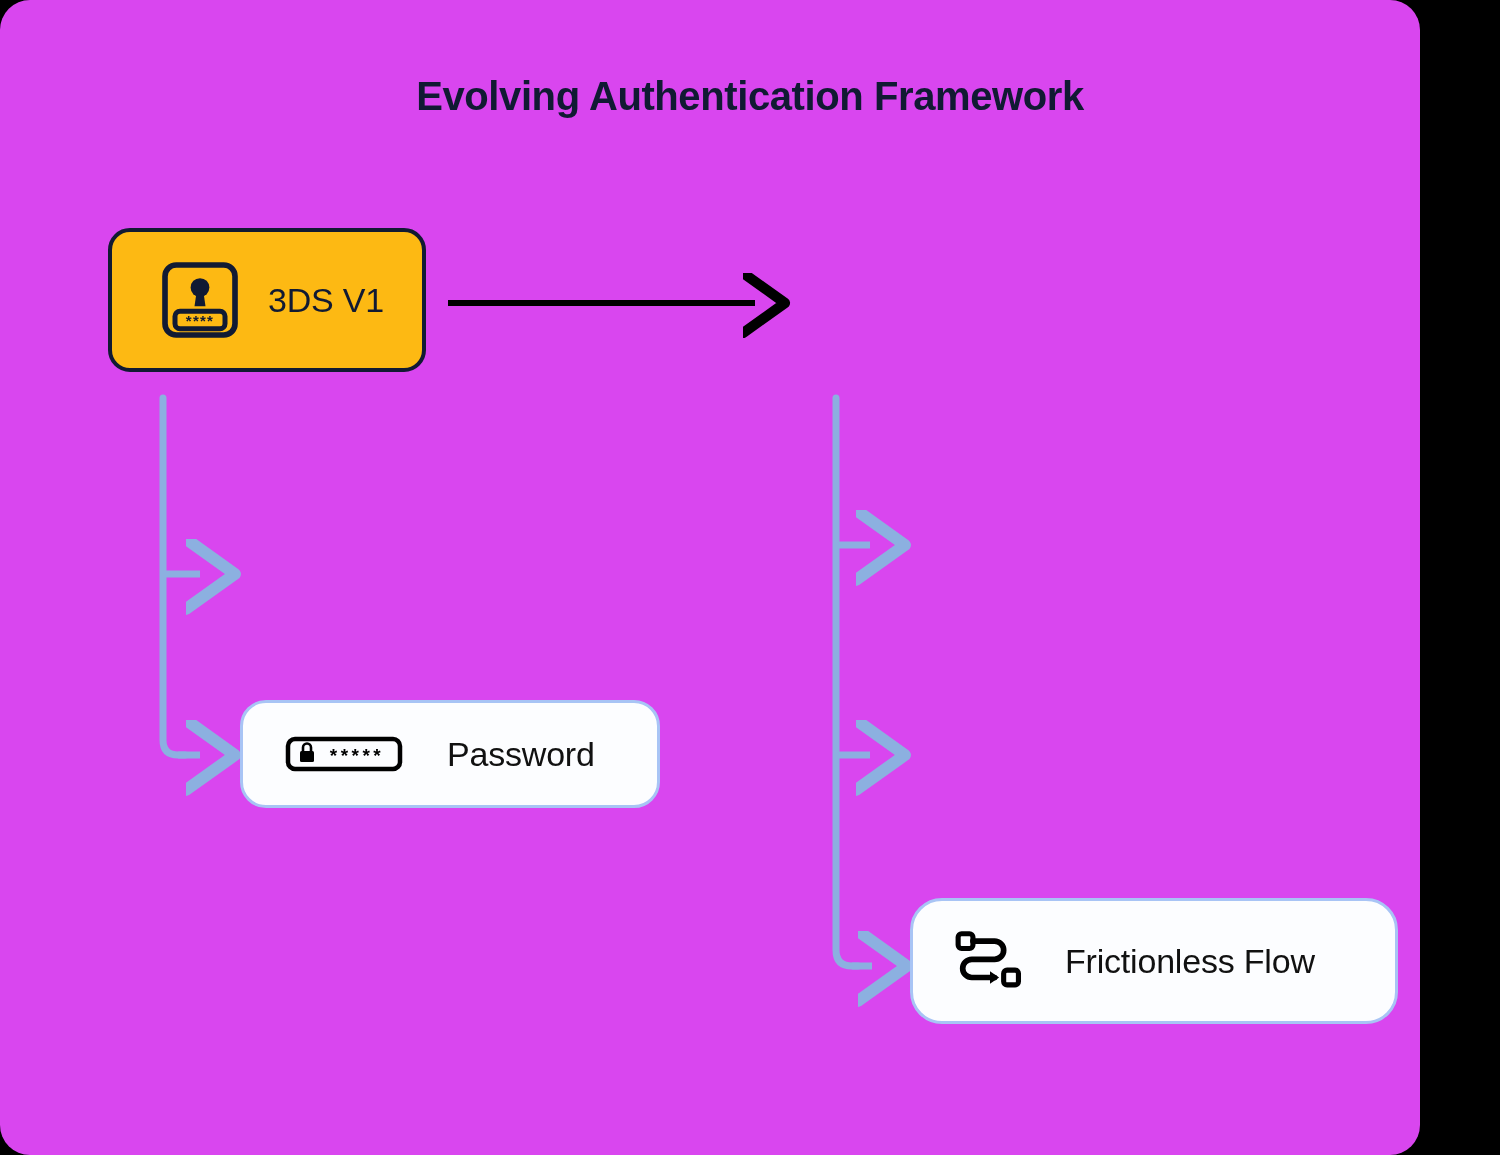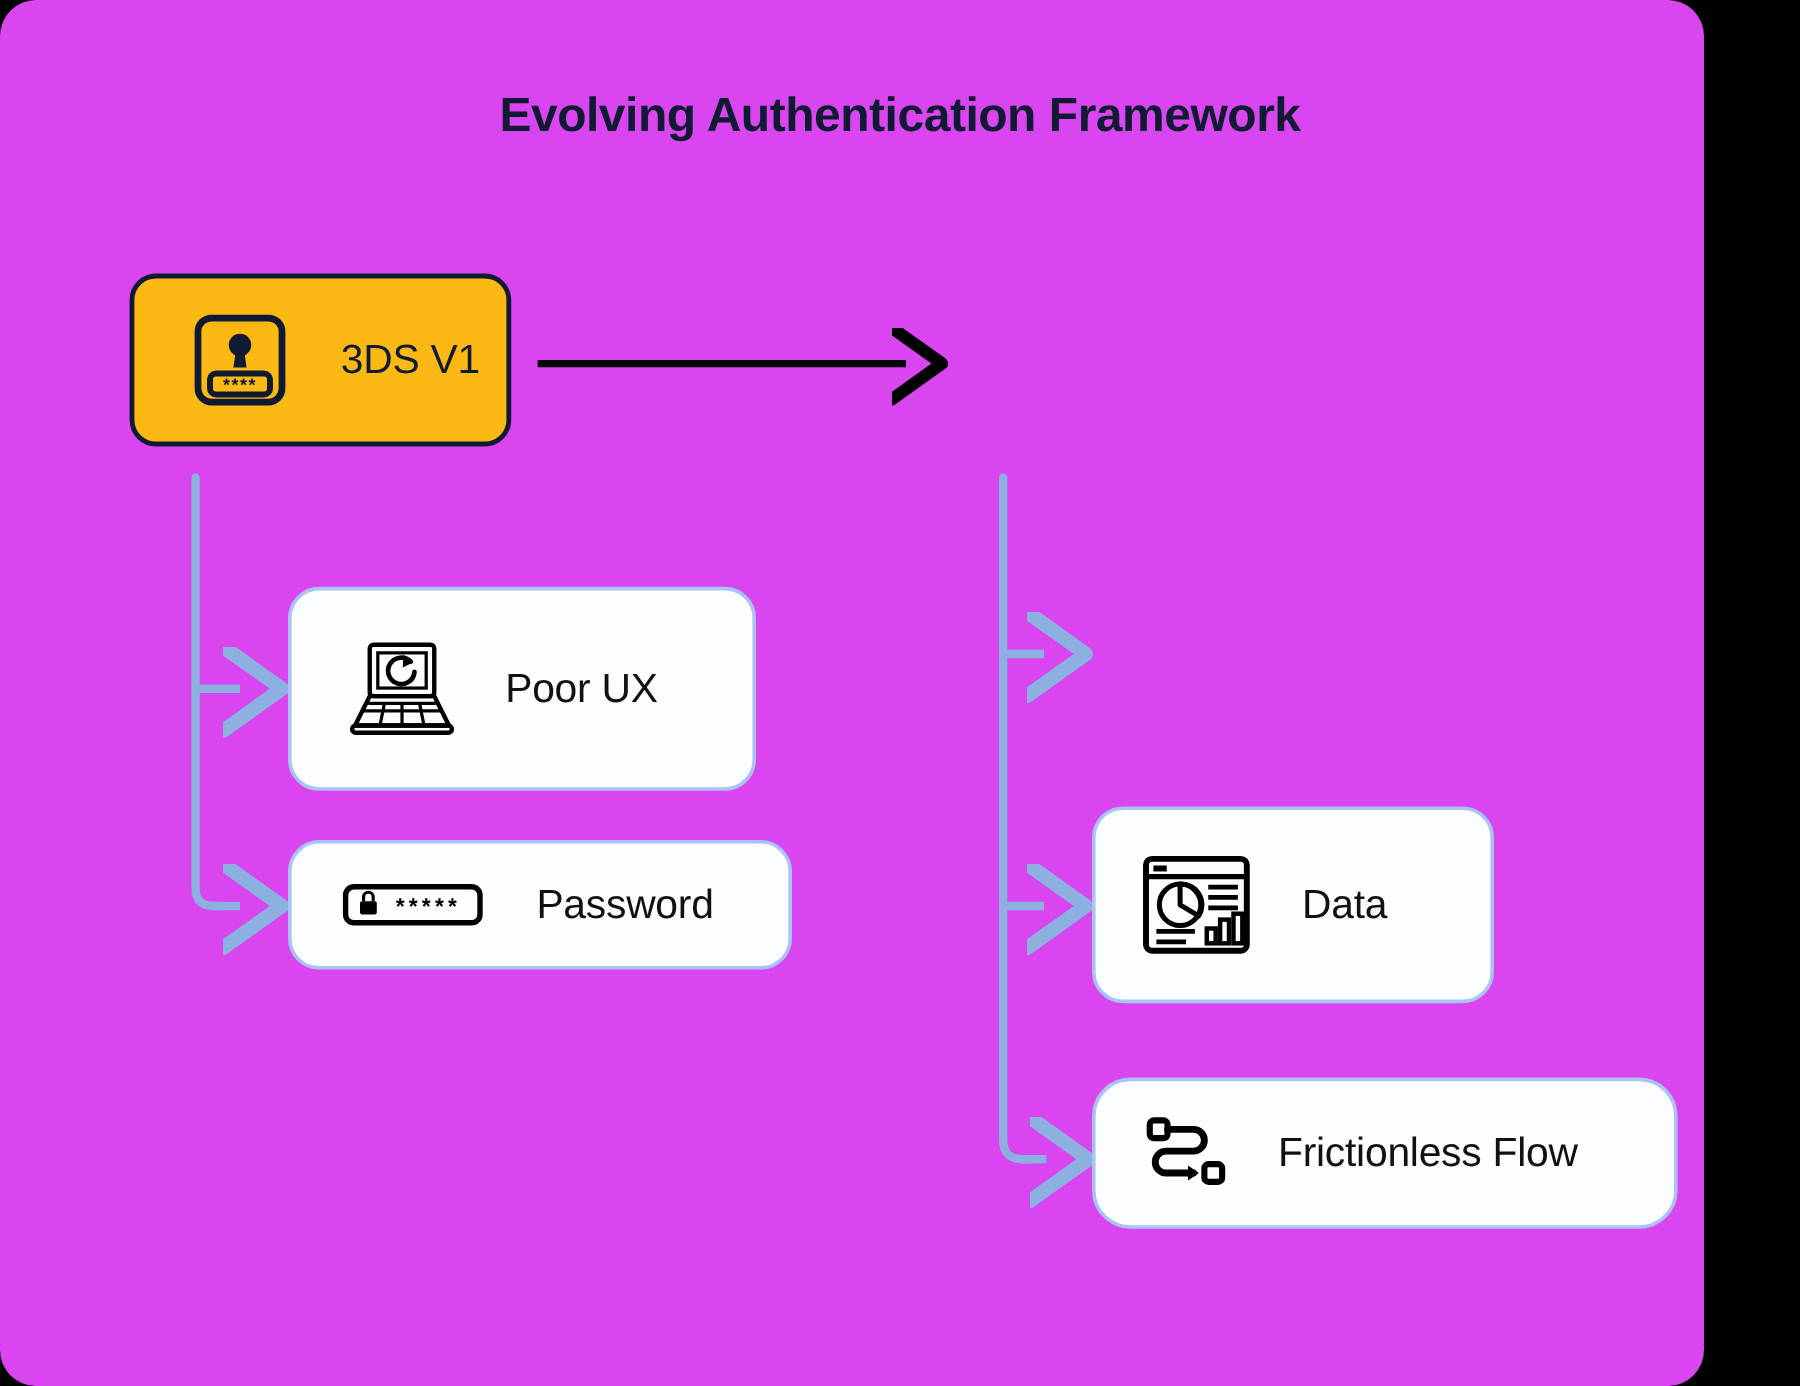--- a/index.html
+++ b/index.html
@@ -70,21 +70,21 @@
     white-space: nowrap;
   }
 
   #node-3ds-v1 {
     left: 108px;
     top: 228px;
     width: 318px;
     height: 144px;
     padding-left: 48px;
   }
-  #node-3ds-v1 .node-label { margin-left: 44px; }
+  #node-3ds-v1 .node-label { margin-left: 28px; }
 
   #node-3ds-2 {
     left: 795px;
     top: 228px;
     width: 262px;
     height: 144px;
     padding-left: 36px;
   }
   #node-3ds-2 .node-label { margin-left: 24px; }
 
@@ -167,78 +167,35 @@
         <circle cx="32" cy="22" r="7.5" fill="#111a33"></circle>
         <path d="M29.2,26 L27.6,37 L36.4,37 L34.8,26 Z" fill="#111a33"></path>
         <rect x="12" y="41" width="40" height="14" rx="4" ry="4" fill="none" stroke="#111a33" stroke-width="4"></rect>
         <text x="32" y="52.5" font-family="'Liberation Sans', sans-serif" font-size="12" font-weight="bold" fill="#111a33" text-anchor="middle" letter-spacing="1">****</text>
       </svg>
     </span>
     <span class="node-label">3DS V1</span>
   </div>
 
 
-  <div id="card-poor-ux" class="card">
-    <span class="card-icon">
-      <svg width="88" height="88" viewBox="0 0 72 66">
-
-        <rect x="14" y="3" width="44" height="35" rx="2.5" ry="2.5" fill="none" stroke="#000000" stroke-width="3"></rect>
-        <rect x="19.5" y="8.5" width="33" height="24" fill="none" stroke="#000000" stroke-width="2.2"></rect>
-
-        <path d="M42,14.5 A9,9 0 1 0 44.5,21.5" fill="none" stroke="#000000" stroke-width="3.2" stroke-linecap="round"></path>
-        <path d="M37,10 L43.5,15 L36.5,18.5 Z" fill="#000000"></path>
-
-        <path d="M14,38 L4,58 L68,58 L58,38 Z" fill="none" stroke="#000000" stroke-width="3" stroke-linejoin="round"></path>
-        <line x1="10" y1="48" x2="62" y2="48" stroke="#000000" stroke-width="2.2"></line>
-        <line x1="13" y1="43" x2="59" y2="43" stroke="#000000" stroke-width="2.2"></line>
-        <line x1="24" y1="43" x2="21" y2="58" stroke="#000000" stroke-width="2.2"></line>
-        <line x1="36" y1="43" x2="36" y2="58" stroke="#000000" stroke-width="2.2"></line>
-        <line x1="48" y1="43" x2="51" y2="58" stroke="#000000" stroke-width="2.2"></line>
-        <rect x="2" y="58" width="68" height="5" rx="2.5" ry="2.5" fill="none" stroke="#000000" stroke-width="3"></rect>
-      </svg>
-    </span>
-    <span class="card-label">Poor UX</span>
-  </div>
 
   <div id="card-password" class="card">
     <span class="card-icon">
       <svg width="118" height="42" viewBox="0 0 118 42">
         <rect x="3" y="6" width="112" height="30" rx="7" ry="7" fill="none" stroke="#000000" stroke-width="4.5"></rect>
 
         <rect x="15" y="18" width="14" height="11" rx="1.5" ry="1.5" fill="#000000"></rect>
         <path d="M18,18 L18,14.5 A4,4 0 0 1 26,14.5 L26,18" fill="none" stroke="#000000" stroke-width="2.6"></path>
         <text x="72" y="29" font-family="'Liberation Sans', sans-serif" font-size="19" font-weight="bold" fill="#000000" text-anchor="middle" letter-spacing="3.5">*****</text>
       </svg>
     </span>
     <span class="card-label">Password</span>
   </div>
 
 
-  <div id="card-data" class="card">
-    <svg class="card-icon" width="92" height="84" viewBox="0 0 74 68">
-      <rect x="3" y="3" width="68" height="62" rx="4" ry="4" fill="none" stroke="#000000" stroke-width="4"></rect>
-      <line x1="3" y1="15" x2="71" y2="15" stroke="#000000" stroke-width="3.5"></line>
-      <rect x="8" y="7.5" width="9" height="4" fill="#000000"></rect>
-
-      <circle cx="26" cy="34" r="14" fill="none" stroke="#000000" stroke-width="3.4"></circle>
-      <path d="M26,34 L26,20 A14,14 0 0 1 38.5,41.5 Z" fill="none" stroke="#000000" stroke-width="3.4" stroke-linejoin="round"></path>
-
-      <line x1="45" y1="22" x2="65" y2="22" stroke="#000000" stroke-width="3.2"></line>
-      <line x1="45" y1="29" x2="65" y2="29" stroke="#000000" stroke-width="3.2"></line>
-      <line x1="45" y1="36" x2="65" y2="36" stroke="#000000" stroke-width="3.2"></line>
-
-      <rect x="44" y="50" width="6" height="10" fill="none" stroke="#000000" stroke-width="3"></rect>
-      <rect x="53" y="44" width="6" height="16" fill="none" stroke="#000000" stroke-width="3"></rect>
-      <rect x="62" y="40" width="6" height="20" fill="none" stroke="#000000" stroke-width="3"></rect>
-
-      <line x1="10" y1="52" x2="36" y2="52" stroke="#000000" stroke-width="3.2"></line>
-      <line x1="10" y1="59" x2="30" y2="59" stroke="#000000" stroke-width="3.2"></line>
-    </svg>
-    <span class="card-label">Data</span>
-  </div>
 
   <div id="card-frictionless" class="card">
     <svg class="card-icon" width="74" height="66" viewBox="0 0 64 58">
       <rect x="4" y="5" width="13" height="13" rx="3" ry="3" fill="none" stroke="#000000" stroke-width="4.5"></rect>
       <path d="M17,11.5 L36,11.5 A8,8 0 0 1 36,27.5 L16,27.5 A8,8 0 0 0 16,43.5 L36,43.5" fill="none" stroke="#000000" stroke-width="5" stroke-linecap="round" stroke-linejoin="round"></path>
       <path d="M32,38 L40,43.5 L32,49" fill="#000000"></path>
       <rect x="44" y="37" width="13" height="13" rx="3" ry="3" fill="none" stroke="#000000" stroke-width="4.5"></rect>
     </svg>
     <span class="card-label">Frictionless Flow</span>
   </div>

